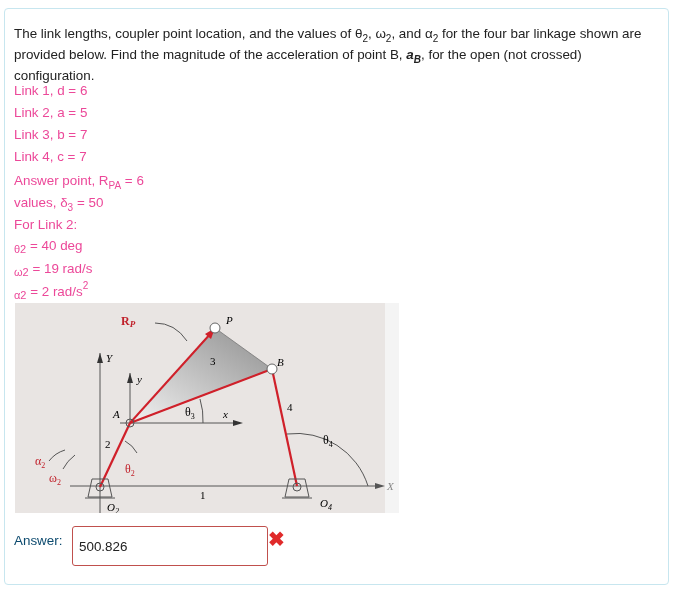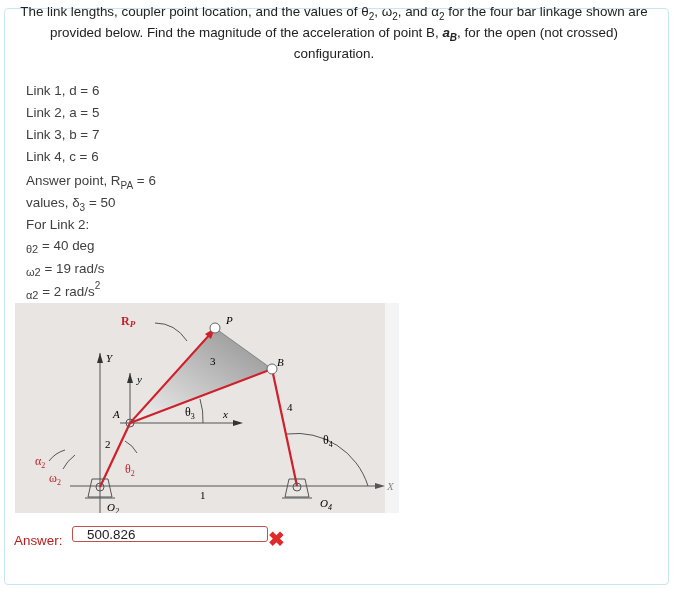--- a/index.html
+++ b/index.html
@@ -1,47 +1,47 @@
 <!DOCTYPE html>
 <html><head>
 <meta charset="utf-8">
 <style>
   html, body { margin:0; padding:0; background:#ffffff; }
   body { width:675px; height:589px; position:relative; font-family:"Liberation Sans", sans-serif; color:#222; }
   .card {
     position:absolute; left:4px; top:8px; width:665px; height:577px;
     border:1px solid #c7e6ef; border-radius:4px; box-sizing:border-box; background:#fff;
   }
-  .prompt { position:absolute; left:14px; top:1px; width:640px; font-size:13.4px; line-height:21px; color:#222;text-align:center; }
-  .line { position:absolute; left:26px; font-size:13.4px; color:#404040; white-space:nowrap; }
+  .prompt { position:absolute; left:14px; top:23px; width:640px; font-size:13.4px; line-height:21px; color:#222; }
+  .line { position:absolute; left:14px; font-size:13.4px; color:#ec4899; white-space:nowrap; }
   .sm { font-size:11px; }
   sub { font-size:10px; vertical-align:-4px; line-height:0; }
   sup { font-size:10px; vertical-align:7px; line-height:0; }
   .figure { position:absolute; left:15px; top:303px; width:384px; height:210px; background:#e9e5e3; overflow:hidden; }
-  .answer-label { position:absolute; left:14px; top:533px; font-size:13.4px; color:#b91c1c; }
+  .answer-label { position:absolute; left:14px; top:533px; font-size:13.4px; color:#0c4a6e; }
   .answer-input {
-    position:absolute; left:72px; top:526px; width:196px; height:16px; box-sizing:border-box;
+    position:absolute; left:72px; top:526px; width:196px; height:40px; box-sizing:border-box;
     border:1px solid #c0504d; border-radius:3px; font-family:"Liberation Sans", sans-serif;
-    font-size:13.4px; padding:0 14px; color:#222; background:#fff; outline:none;
+    font-size:13.4px; padding:0 6px; color:#222; background:#fff; outline:none;
   }
   .wrong-icon { position:absolute; left:268px; top:528px; width:18px; height:22px; color:#e02a2a; font-size:20px; font-weight:bold; line-height:22px; }
 </style>
 </head>
 <body>
 
 <div class="card"></div>
 
 <div class="prompt">
   <span>The link lengths, coupler point location, and the values of θ</span><sub>2</sub><span>, ω</span><sub>2</sub><span>, and α</span><sub>2</sub><span> for the four bar linkage shown are provided below.  Find the magnitude of the acceleration of point B, </span><i><b>a</b></i><sub><i><b>B</b></i></sub><span>, for the open (not crossed) configuration.</span>
 </div>
 
 <div class="line" style="top:83px">Link 1, d = 6</div>
 <div class="line" style="top:105px">Link 2, a = 5</div>
 <div class="line" style="top:127px">Link 3, b = 7</div>
-<div class="line" style="top:149px">Link 4, c = 6</div>
+<div class="line" style="top:149px">Link 4, c = 7</div>
 <div class="line" style="top:173px"><span>Answer point, R</span><sub>PA</sub><span> = 6</span></div>
 <div class="line" style="top:195px"><span>values, δ</span><sub>3</sub><span> = 50</span></div>
 <div class="line" style="top:217px">For Link 2:</div>
 <div class="line" style="top:238px"><span class="sm" style="vertical-align:-3px">θ2</span><span> = 40 deg</span></div>
 <div class="line" style="top:261px"><span class="sm" style="vertical-align:-3px">ω2</span><span> = 19 rad/s</span></div>
 <div class="line" style="top:284px"><span class="sm" style="vertical-align:-3px">α2</span><span> = 2 rad/s</span><sup>2</sup></div>
 
 <div class="figure">
   <svg width="384" height="210" viewBox="0 0 384 210" font-family="Liberation Serif, serif">
     <defs>

